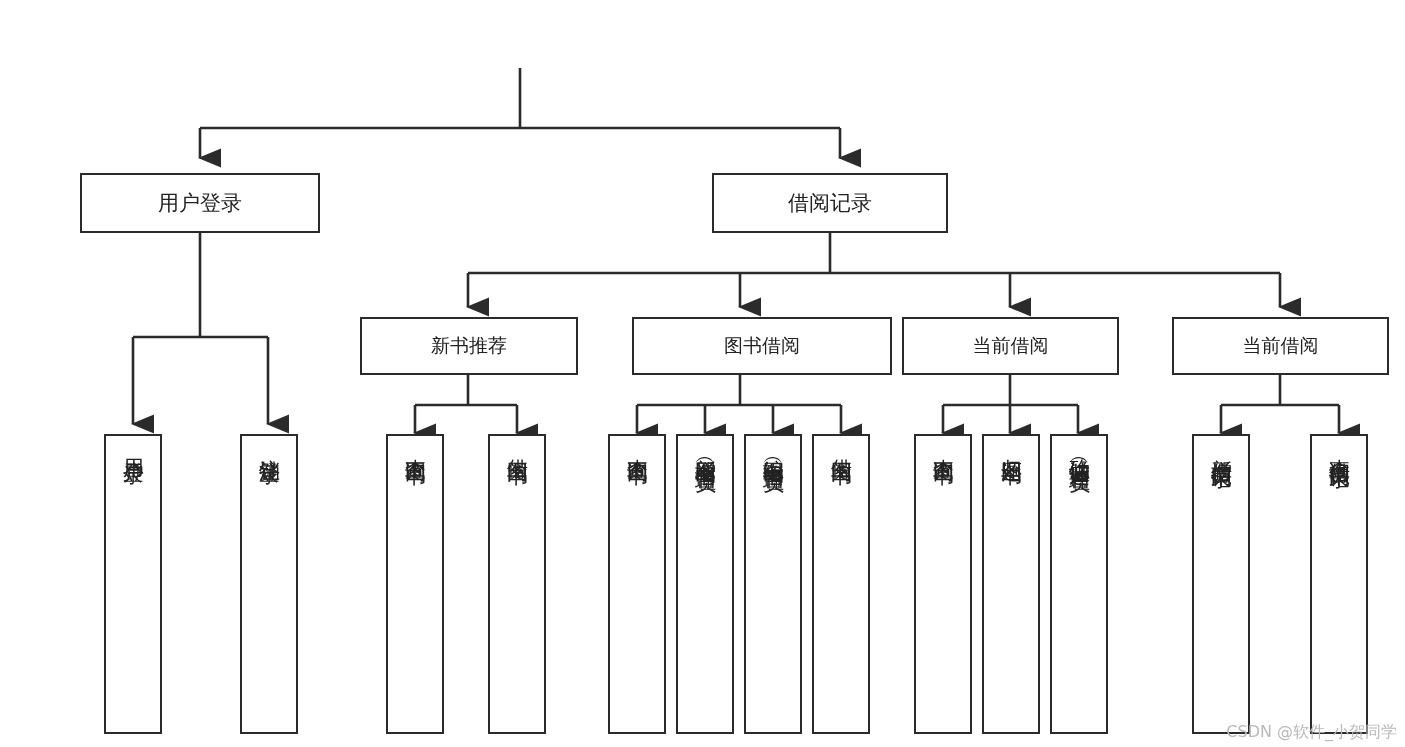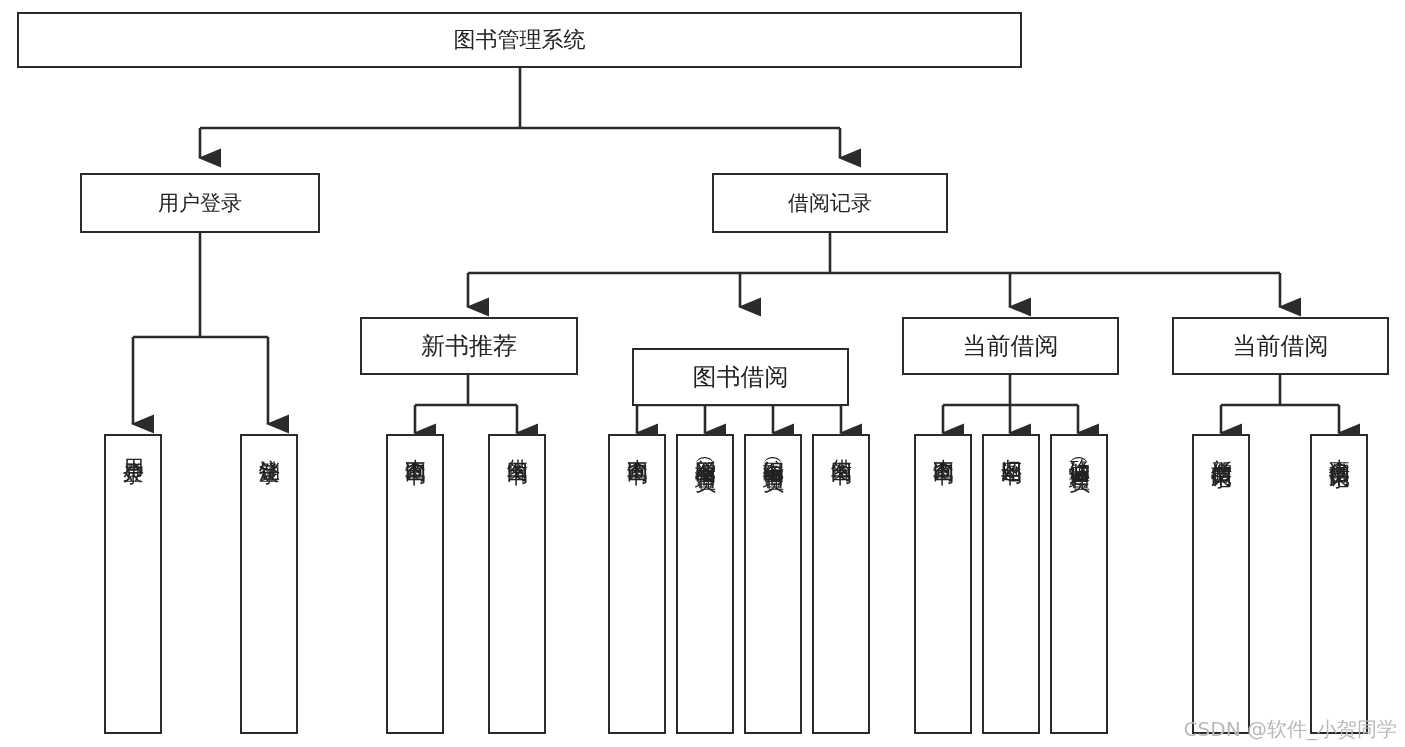--- a/index.html
+++ b/index.html
@@ -35,41 +35,41 @@
     line-height:1.25;
     z-index:2;
   }
   .node.root{
     font-size:22px;
   }
   .node.lvl2{
     font-size:21px;
   }
   .node.lvl3{
-    font-size:24px;
+    font-size:19px;
   }
   
   .node.leaf{
     font-size:21px;
     align-items:flex-start;
     justify-content:center;
     padding-top:6px;
   }
   .vtext{
     writing-mode:vertical-rl;
     text-orientation:upright;
     letter-spacing:2px;
     line-height:1;
     white-space:pre;
   }
   .watermark{
     position:absolute;
     right:8px;
     bottom:4px;
-    font-size:20px;
+    font-size:16px;
     color:#b9b9b9;
     z-index:5;
     white-space:nowrap;
     font-family:"DejaVu Sans","Liberation Sans",sans-serif;
   }
 </style>
 </head>
 <body>
 
 <div id="canvas">
@@ -117,35 +117,32 @@
       <path d="M 1010 405 L 1010 433" marker-end="url(#arw)"></path>
       <path d="M 1078 405 L 1078 433" marker-end="url(#arw)"></path>
 
       <path d="M 1280 375 L 1280 405"></path>
       <path d="M 1221 405 L 1339 405"></path>
       <path d="M 1221 405 L 1221 433" marker-end="url(#arw)"></path>
       <path d="M 1339 405 L 1339 433" marker-end="url(#arw)"></path>
     </g>
   </svg>
 
-  <div class="node root" style="left:17px;top:12px;width:1005px;height:56px;">
-    <span>图书管理系统</span>
-  </div>
 
   <div class="node lvl2" style="left:80px;top:173px;width:240px;height:60px;">
     <span>用户登录</span>
   </div>
   <div class="node lvl2" style="left:712px;top:173px;width:236px;height:60px;">
     <span>借阅记录</span>
   </div>
 
   <div class="node lvl3" style="left:360px;top:317px;width:218px;height:58px;">
     <span>新书推荐</span>
   </div>
-  <div class="node lvl3" style="left:632px;top:317px;width:217px;height:58px;margin-top:31px;">
+  <div class="node lvl3" style="left:632px;top:317px;width:260px;height:58px;">
     <span>图书借阅</span>
   </div>
   <div class="node lvl3" style="left:902px;top:317px;width:217px;height:58px;">
     <span>当前借阅</span>
   </div>
   <div class="node lvl3" style="left:1172px;top:317px;width:217px;height:58px;">
     <span>当前借阅</span>
   </div>
 
   <div class="node leaf" style="left:104px;top:434px;width:58px;height:300px;">

